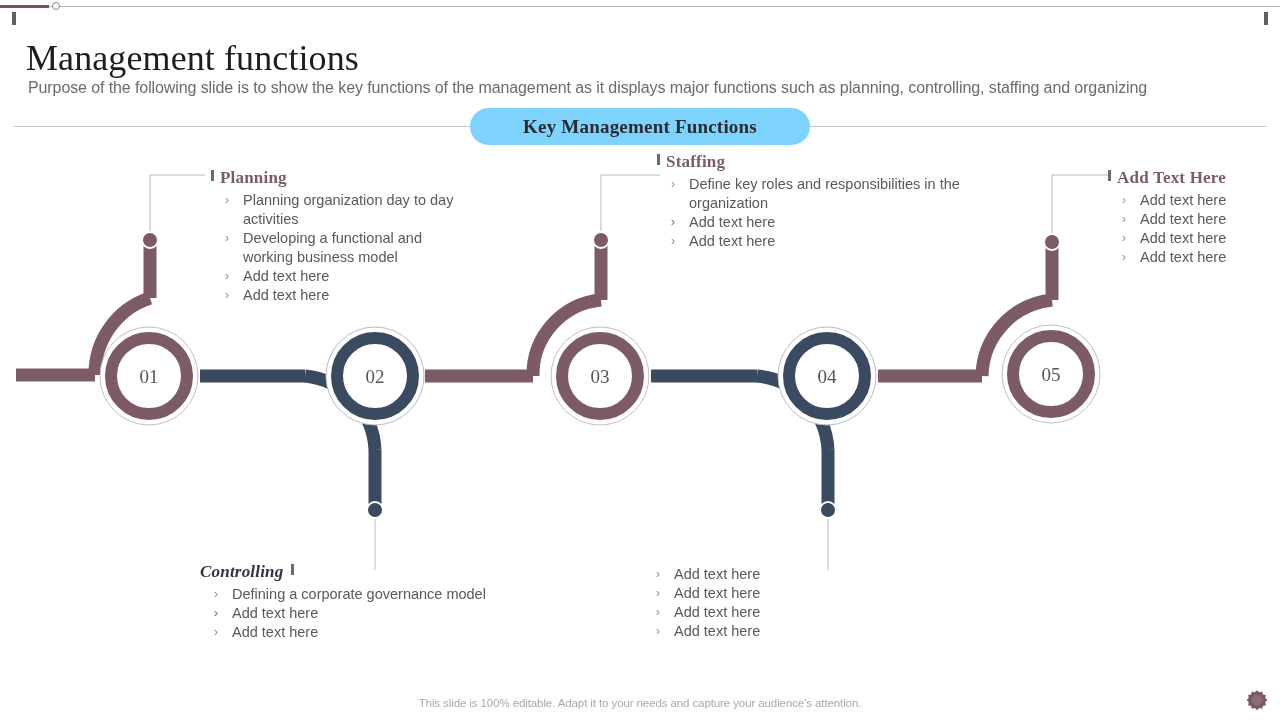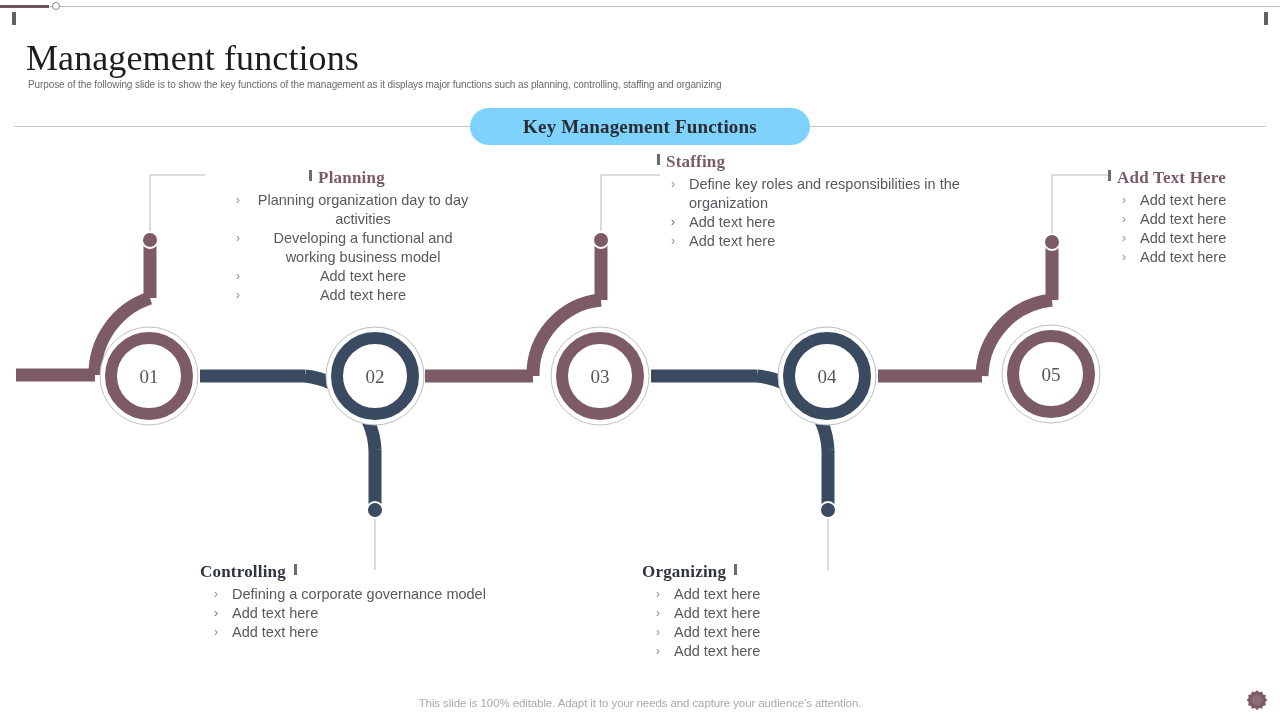--- a/index.html
+++ b/index.html
@@ -18,21 +18,21 @@
                  background:#ffffff;border:1px solid #8a8a92;box-sizing:border-box;}
 
   
   .page-title{
     position:absolute;left:26px;top:25px;
     font-family:"Liberation Serif", serif;
     font-size:36px;color:#1c1c22;letter-spacing:.1px;white-space:nowrap;margin-top:12px;
   }
   .page-sub{
     position:absolute;left:28px;top:79px;width:1000px;
-    font-size:10px;color:#6a6a70;white-space:nowrap;letter-spacing:-.1px;
+    font-size:16px;color:#6a6a70;white-space:nowrap;letter-spacing:-.1px;
   }
 
   
   .banner-row{position:absolute;left:0;top:108px;width:1280px;height:38px;}
   .banner-line{position:absolute;left:14px;top:18px;width:1252px;height:1px;background:#c9c7cb;}
   .cap{position:absolute;top:12px;width:4px;height:13px;background:#5f5f66;}
   .cap.left{left:12px;}
   .cap.right{left:1264px;}
   .banner{
     position:absolute;left:470px;top:108px;width:340px;height:37px;
@@ -47,21 +47,21 @@
   
   .diagram{position:absolute;left:0;top:150px;width:1280px;height:420px;}
 
   
   .block{position:absolute;}
   .block .hd{
     font-family:"Liberation Serif", serif;font-weight:bold;
     font-size:17px;letter-spacing:.2px;line-height:20px;white-space:nowrap;
   }
   .hd.mauve{color:#7C5A68;}
-  .hd.navy{color:#2e3442;}
+  .hd.navy{color:#2e3442;font-style:italic;}
   .block ul{list-style:none;margin:3px 0 0 0;padding:0;}
   .block li{
     position:relative;padding-left:32px;
     font-size:14.5px;color:#58585e;line-height:19px;margin:0 0 0 0;
   }
   .block li .chev{
     position:absolute;left:14px;top:0;color:#8d8d94;font-size:12px;line-height:19px;
   }
 
   
@@ -168,21 +168,21 @@
       </g>
 
       <g>
         <circle cx="1051" cy="224" r="49" fill="#ffffff" stroke="#c7bcc1" stroke-width="1"></circle>
         <circle cx="1051" cy="224" r="38" fill="#ffffff" stroke="#7C5A68" stroke-width="12"></circle>
         <text x="1051" y="224" text-anchor="middle" dominant-baseline="central" font-family="Liberation Serif, serif" font-size="19" fill="#55555c">05</text>
       </g>
     </g>
   </svg>
 
-  <div class="block" style="left:222px;top:168px;width:250px;text-align:center;">
+  <div class="block" style="left:211px;top:168px;width:250px;">
     <div class="hd mauve">
       <span class="tick"></span><span>Planning</span>
     </div>
     <ul>
       <li><span class="chev">›</span><span>Planning organization day to day activities</span></li>
       <li><span class="chev">›</span><span>Developing a functional and working business model</span></li>
       <li><span class="chev">›</span><span>Add text here</span></li>
       <li><span class="chev">›</span><span>Add text here</span></li>
     </ul>
   </div>
@@ -217,23 +217,20 @@
     </div>
     <ul>
       <li><span class="chev">›</span><span>Defining a corporate governance model</span></li>
       <li><span class="chev">›</span></li>
       <li><span class="chev">›</span><span>Add text here</span></li>
       <li><span class="chev">›</span><span>Add text here</span></li>
     </ul>
   </div>
 
   <div class="block" style="left:642px;top:562px;width:260px;">
-    <div class="hd navy">
-      <span>Organizing</span><span class="tick after"></span>
-    </div>
     <ul>
       <li><span class="chev">›</span><span>Add text here</span></li>
       <li><span class="chev">›</span><span>Add text here</span></li>
       <li><span class="chev">›</span><span>Add text here</span></li>
       <li><span class="chev">›</span><span>Add text here</span></li>
     </ul>
   </div>
 
   <div class="footer">This slide is 100% editable. Adapt it to your needs and capture your audience's attention.</div>
 

